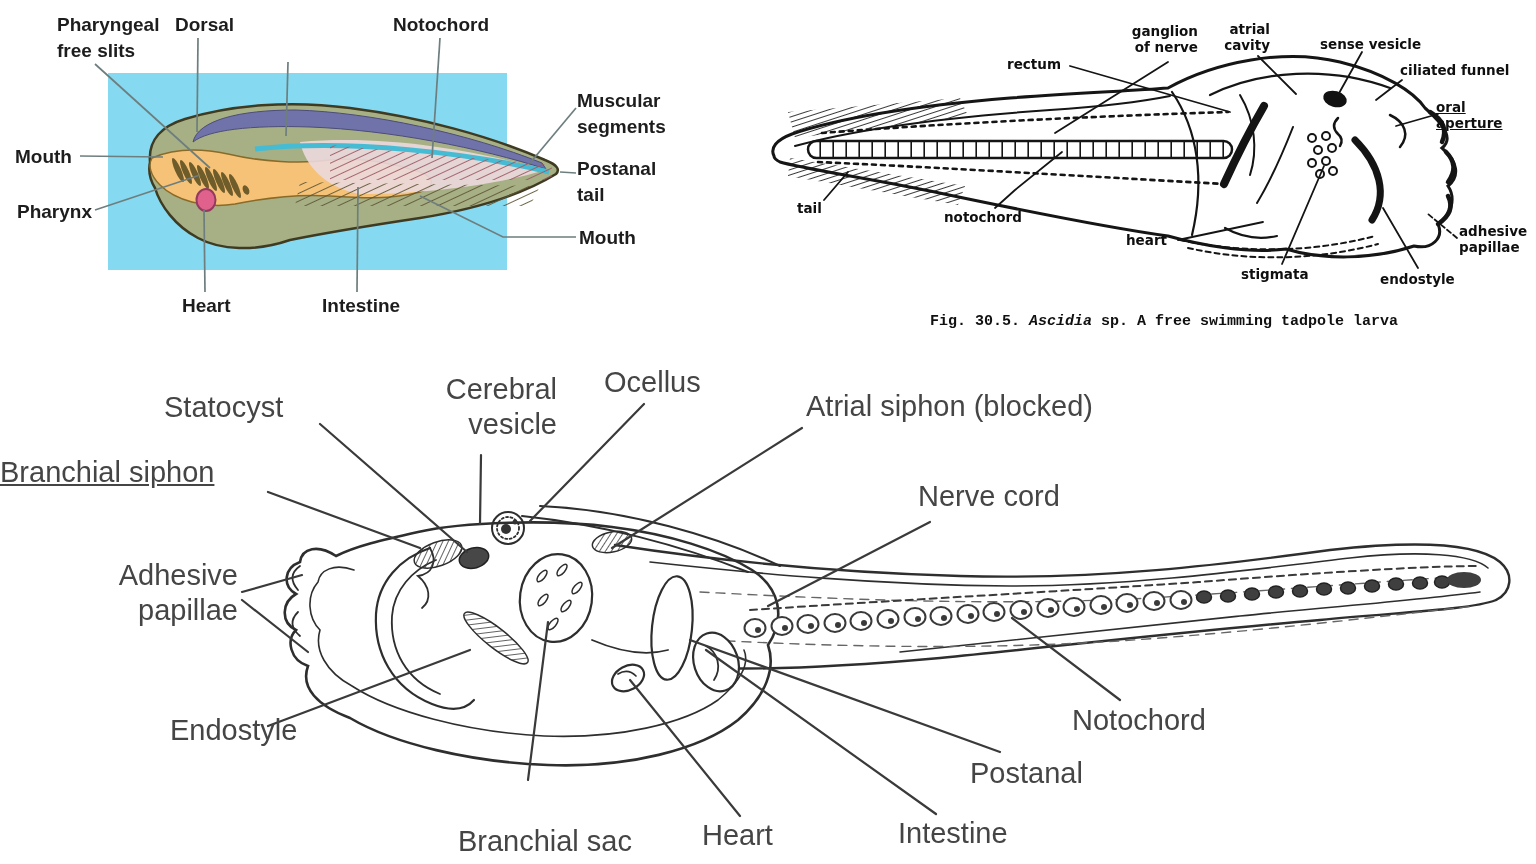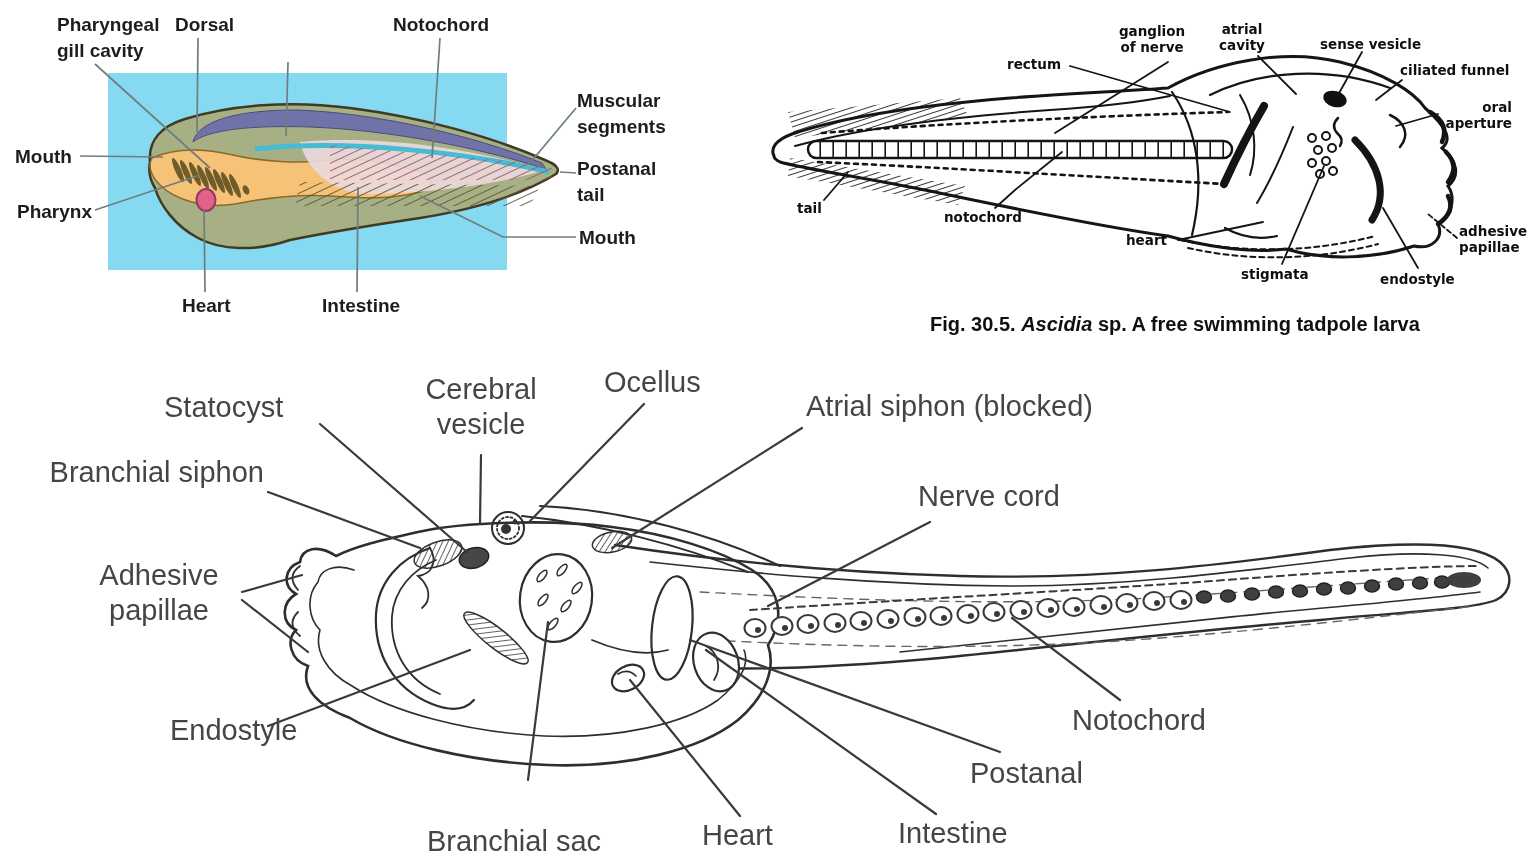--- a/index.html
+++ b/index.html
@@ -4,23 +4,23 @@
 <style>
   html,body{margin:0;padding:0;background:#ffffff;}
   .canvas{position:relative;width:1536px;height:864px;background:#ffffff;overflow:hidden;
           font-family:"Liberation Sans",sans-serif;}
   svg.art{position:absolute;left:0;top:0;z-index:1;}
   .lbl{position:absolute;z-index:2;white-space:nowrap;}
   .ln{display:block;}
   .lblA{font-weight:bold;font-size:19px;line-height:1.38;color:#1d1d1d;}
   .lblB{font-family:"DejaVu Sans",sans-serif;font-weight:bold;font-size:13.5px;line-height:1.2;color:#0f0f0f;}
   .lblC{font-size:29px;line-height:1.2;color:#454545;}
-  .t-c{text-align:center;}
-  .t-r{text-align:right;}
-  .caption{font-family:Liberation Sans, sans-serif;font-size:20px;font-weight:bold;color:#101010;}
+  .t-c{text-align:right;}
+  .t-r{text-decoration:underline;}
+  .caption{font-family:Liberation Mono, monospace;font-size:15px;font-weight:bold;color:#101010;}
   .caption i{font-style:italic;}
 </style>
 </head>
 <body>
 
 <div class="canvas">
 
 <svg class="art" width="1536" height="864" viewBox="0 0 1536 864">
   <defs>
     <pattern id="hatchPink" width="7" height="7" patternUnits="userSpaceOnUse" patternTransform="rotate(65)">
@@ -245,21 +245,21 @@
       <path d="M740,816 L630,680"></path>
       <path d="M936,814 L706,650"></path>
       <path d="M1000,752 L690,640"></path>
       <path d="M1120,700 L1012,618"></path>
     </g>
   </g>
 </svg>
 
 <div class="lbl lblA" style="left:57px;top:12px">
   <span class="ln">Pharyngeal</span>
-  <span class="ln">gill cavity</span>
+  <span class="ln">free slits</span>
 </div>
 <div class="lbl lblA" style="left:175px;top:12px">Dorsal</div>
 <div class="lbl lblA" style="left:393px;top:12px">Notochord</div>
 <div class="lbl lblA" style="left:577px;top:88px">
   <span class="ln">Muscular</span>
   <span class="ln">segments</span>
 </div>
 <div class="lbl lblA" style="left:15px;top:144px">Mouth</div>
 <div class="lbl lblA" style="left:577px;top:156px">
   <span class="ln">Postanal</span>

